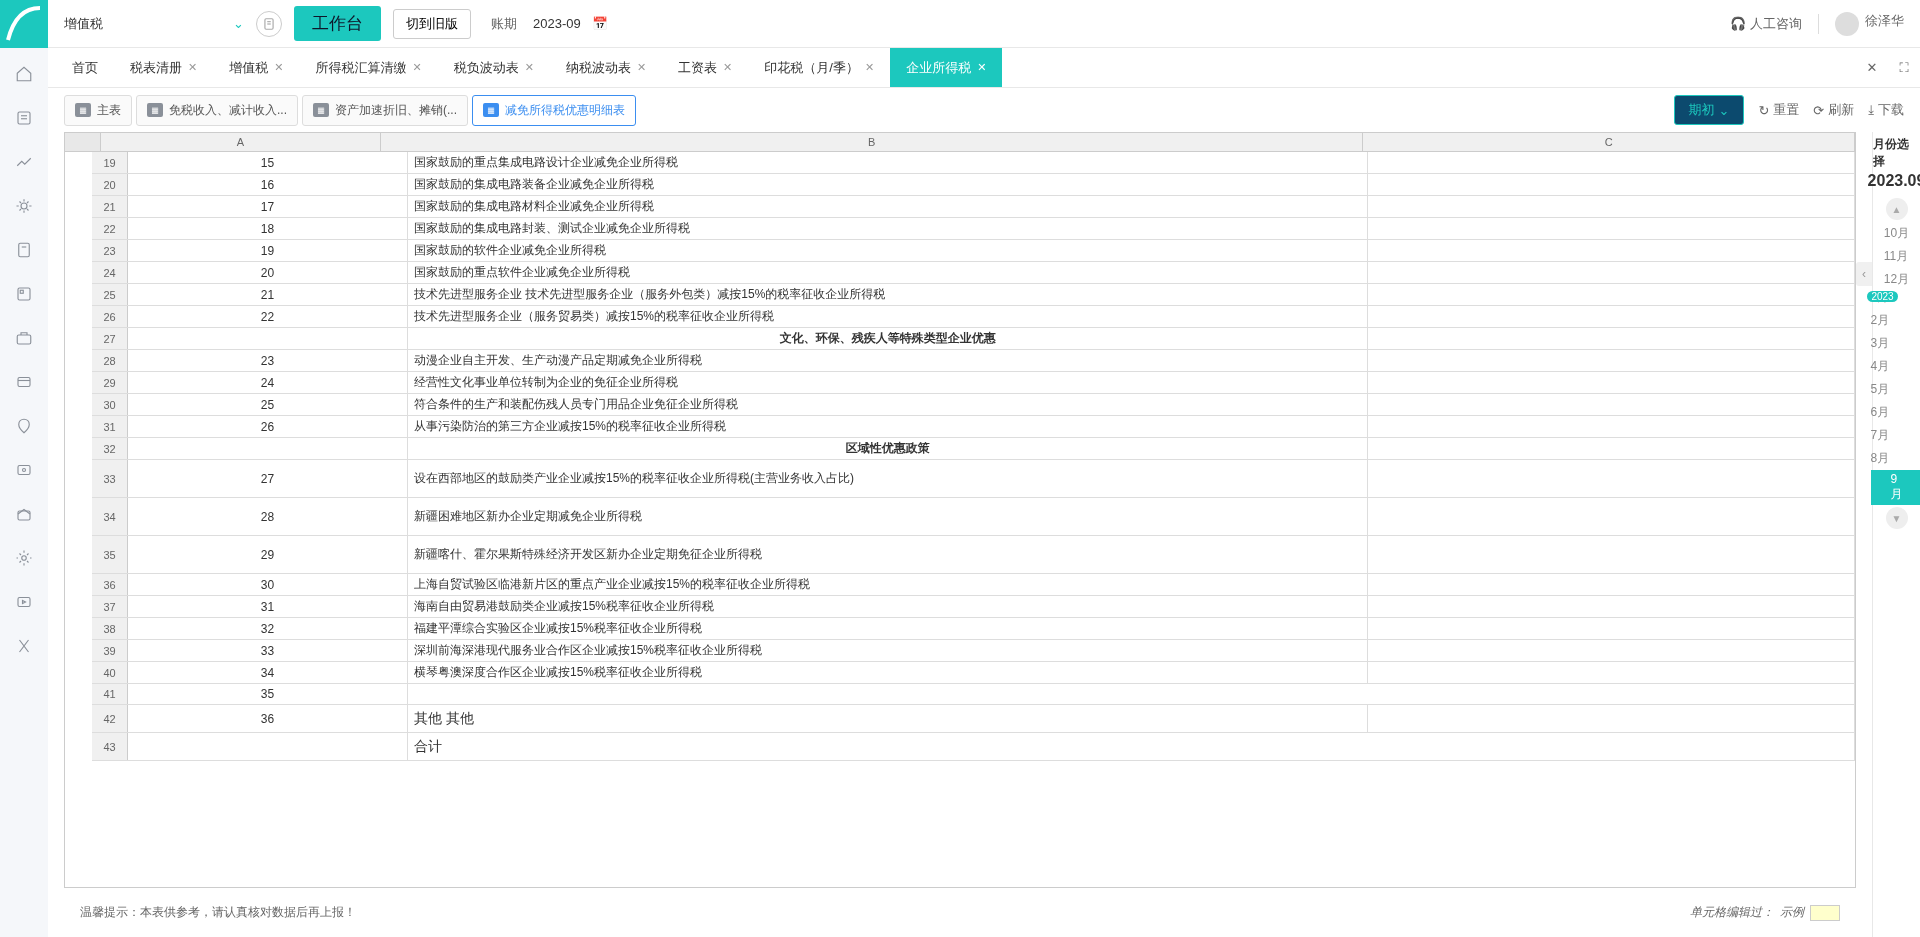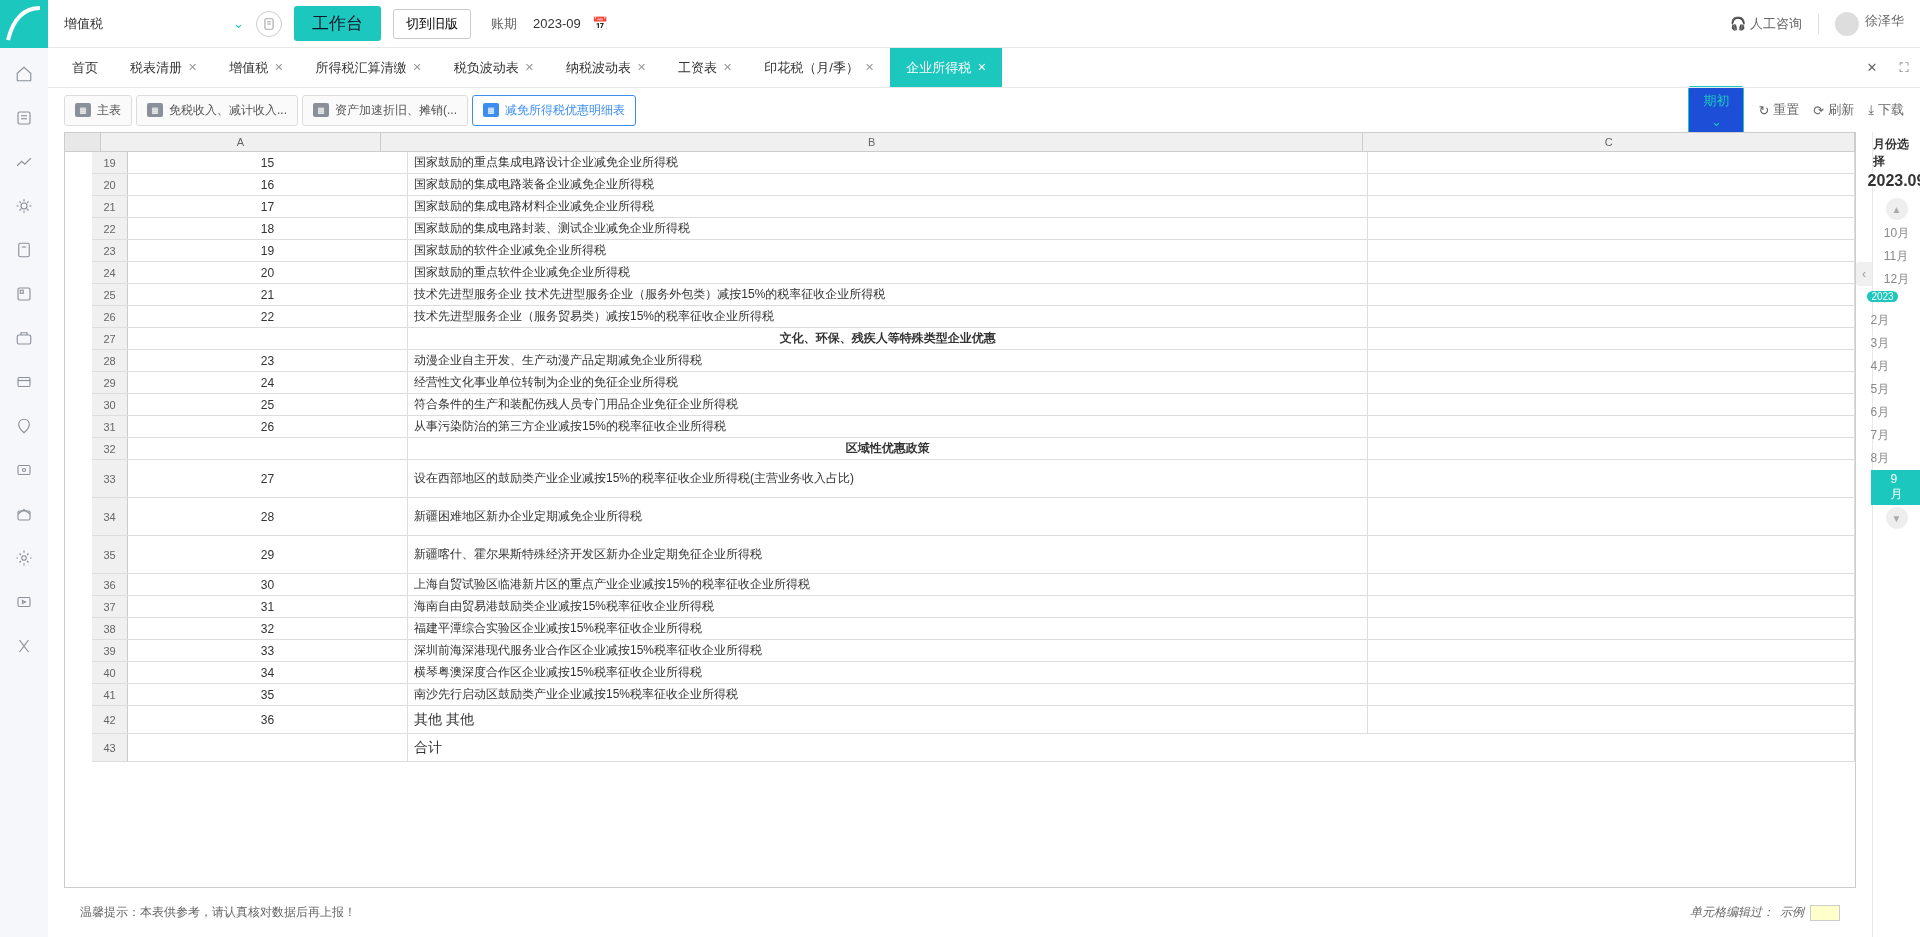--- a/index.html
+++ b/index.html
@@ -33,21 +33,21 @@
     .tab.active .close { color: #fff; }
     .tabstrip-right { margin-left: auto; display: flex; align-items: center; }
     .tabstrip-btn { width: 32px; height: 40px; display: flex; align-items: center; justify-content: center; cursor: pointer; color: #666; }
     
     .subtabstrip { height: 44px; display: flex; align-items: center; padding: 0 16px; gap: 4px; }
     .subtab { display: flex; align-items: center; gap: 6px; padding: 6px 10px; border: 1px solid #ddd; border-radius: 3px; cursor: pointer; font-size: 12px; color: #555; background: #fafafa; }
     .subtab.active { color: #3b8ef0; border-color: #3b8ef0; background: #fff; }
     .subtab-icon { width: 16px; height: 14px; background: #8a9099; border-radius: 2px; color: #fff; font-size: 8px; display: flex; align-items: center; justify-content: center; }
     .subtab.active .subtab-icon { background: #3b8ef0; }
     .subtab-actions { margin-left: auto; display: flex; align-items: center; gap: 14px; }
-    .btn-outline { border: 1px solid #1cc8be; color: #1cc8be; background: #1d4ed8; padding: 5px 14px; border-radius: 3px; cursor: pointer; display: flex; align-items: center; gap: 4px; font-size: 13px; flex-direction: column; }
+    .btn-outline { border: 1px solid #1cc8be; color: #1cc8be; background: #0c4a6e; padding: 5px 14px; border-radius: 3px; cursor: pointer; display: flex; align-items: center; gap: 4px; font-size: 13px; }
     .action-link { color: #666; cursor: pointer; display: flex; align-items: center; gap: 4px; font-size: 13px; }
     
     .content { flex: 1; display: flex; min-height: 0; }
     .sheet-area { flex: 1; display: flex; flex-direction: column; min-width: 0; padding: 0 16px 0 16px; }
     
     .col-headers { display: flex; height: 20px; background: #f0f0f0; border: 1px solid #ccc; font-size: 11px; color: #666; }
     .col-header-corner { width: 36px; border-right: 1px solid #ccc; background: #e8e8e8; }
     .col-header { display: flex; align-items: center; justify-content: center; border-right: 1px solid #ccc; }
     .col-A { width: 280px; }
     .col-B { flex: 2.4; }
@@ -408,21 +408,20 @@
             </div>
             <div class="row">
               <div class="row-idx">40</div>
               <div class="cell col-A">34</div>
               <div class="cell col-B" style="">横琴粤澳深度合作区企业减按15%税率征收企业所得税</div>
               <div class="cell col-C right"></div>
             </div>
             <div class="row">
               <div class="row-idx">41</div>
               <div class="cell col-A">35</div>
-              <div class="cell col-B" style="">南沙先行启动区鼓励类产业企业减按15%税率征收企业所得税</div>
               <div class="cell col-C right"></div>
             </div>
             <div class="row" style="min-height: 28px;">
               <div class="row-idx">42</div>
               <div class="cell col-A">36</div>
               <div class="cell col-B" style="font-size:14px;">其他 其他</div>
               <div class="cell col-C right"></div>
             </div>
             <div class="row" style="min-height: 28px;">
               <div class="row-idx">43</div>

